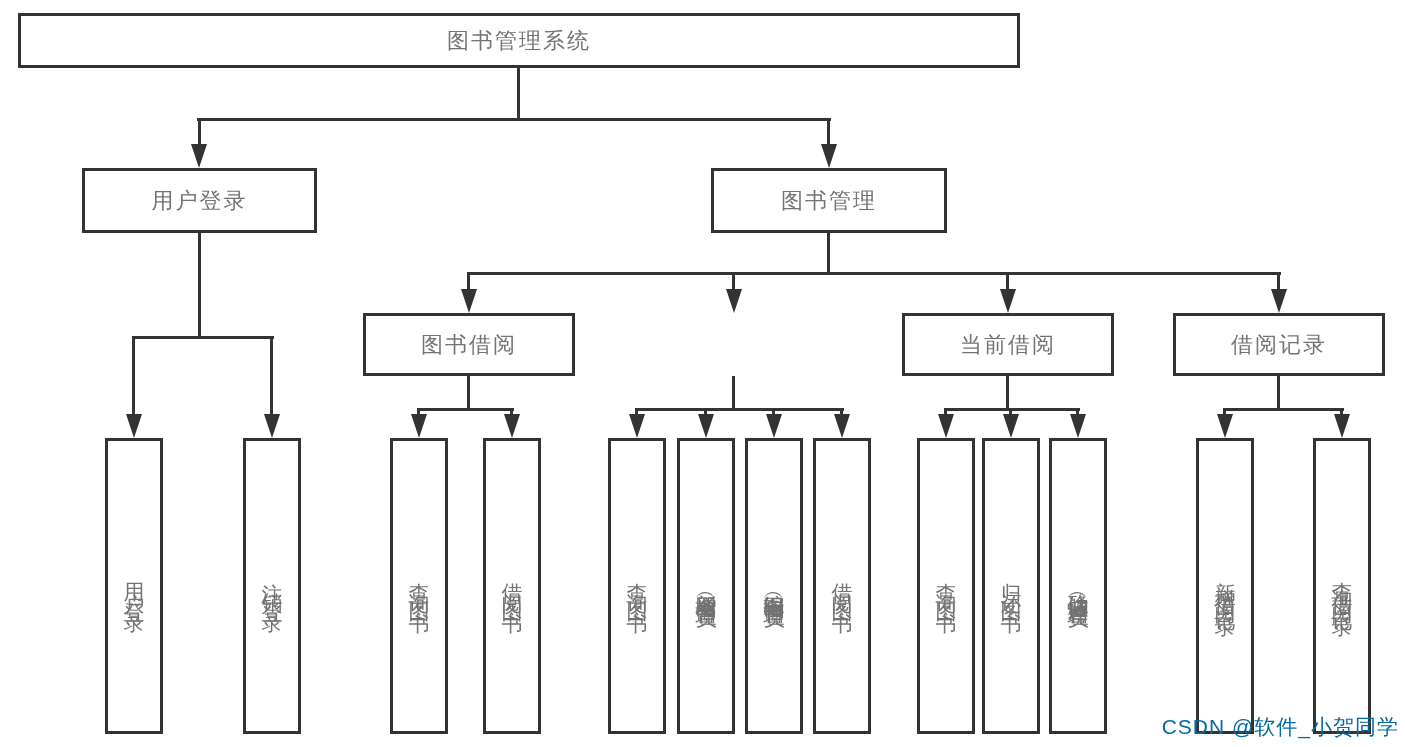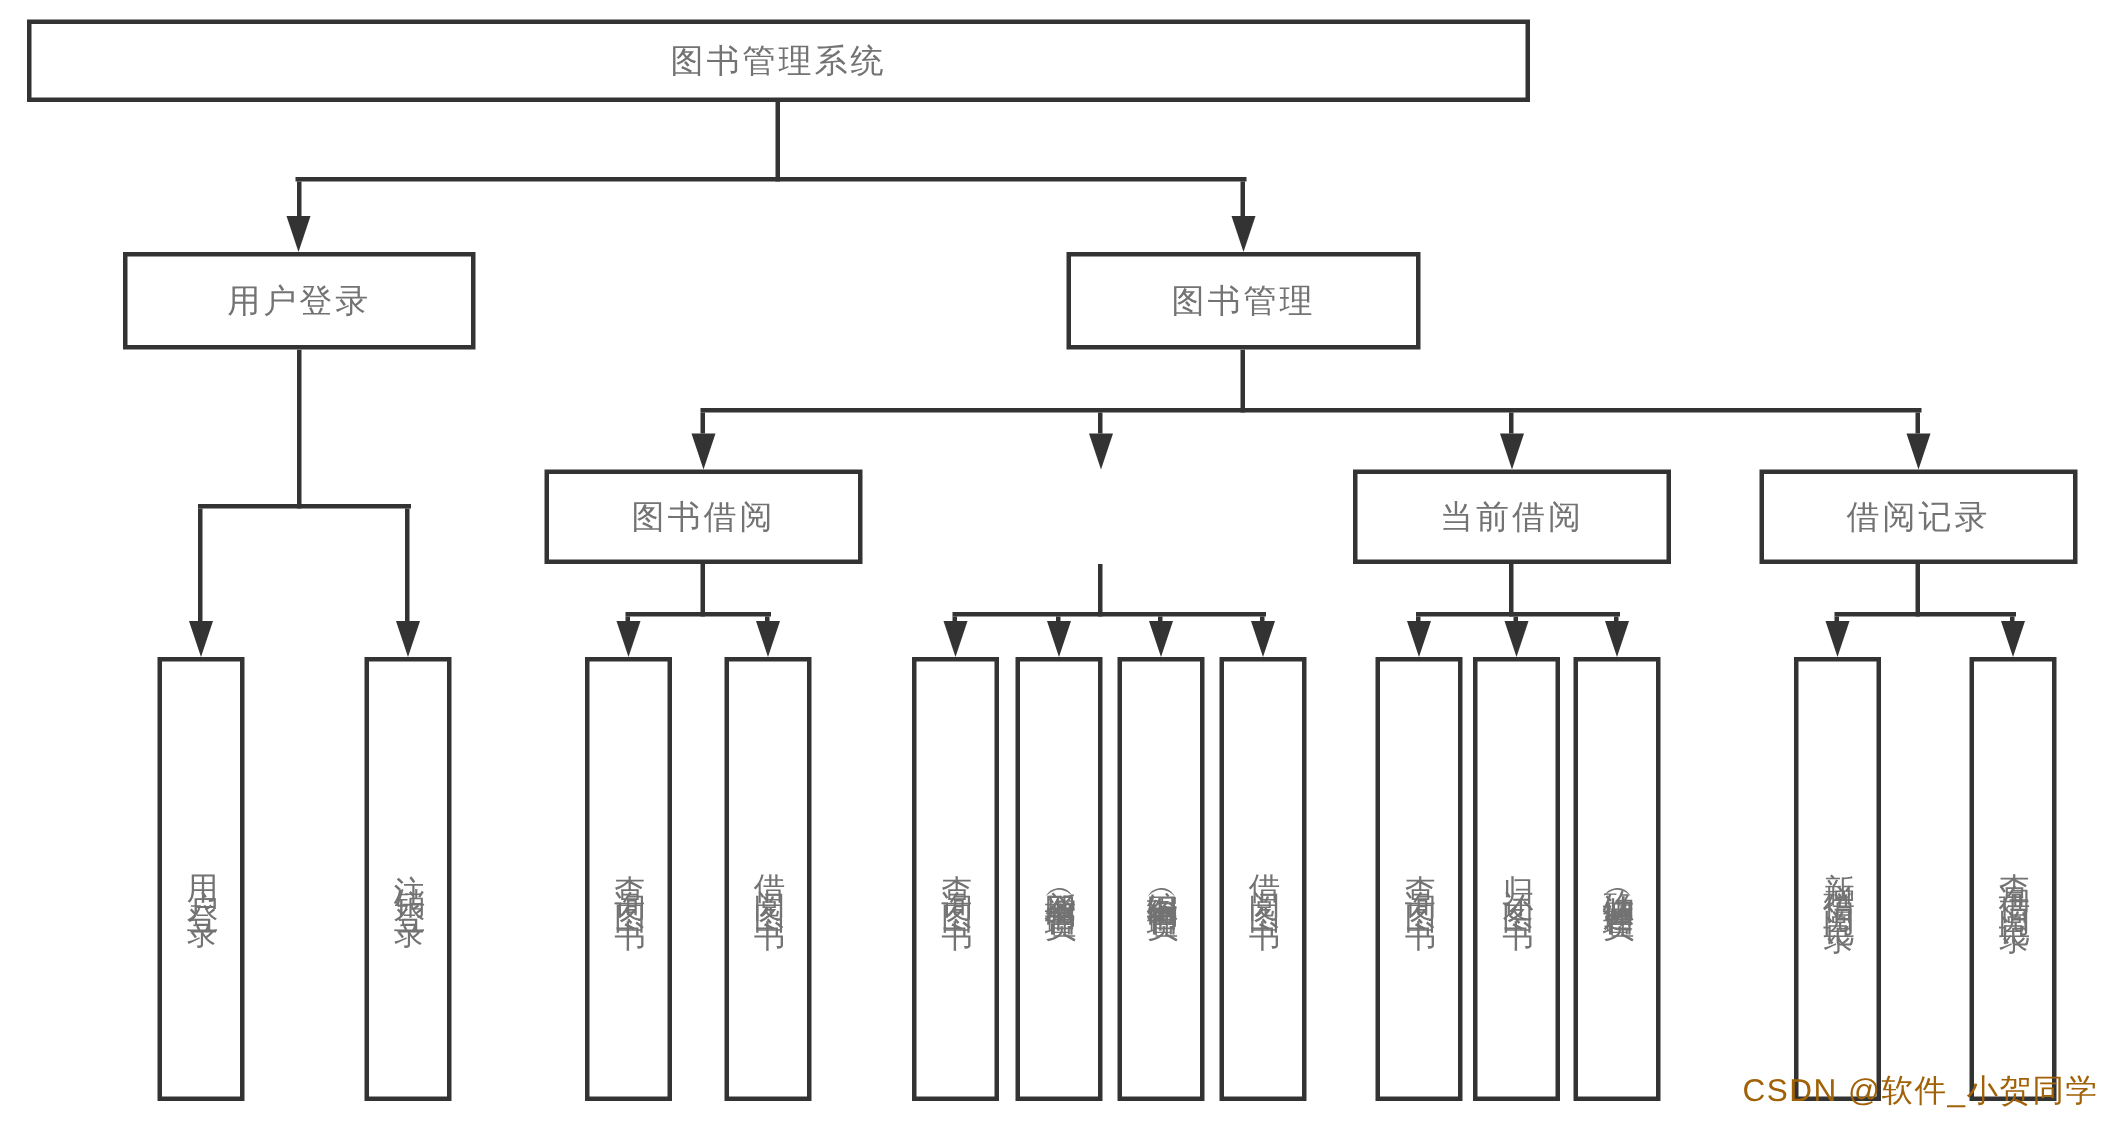--- a/index.html
+++ b/index.html
@@ -36,21 +36,21 @@
     position:absolute;
     width:0;height:0;
     border-left:8px solid transparent;
     border-right:8px solid transparent;
     border-top:24px solid #333333;
     z-index:1;
   }
   .watermark{
     position:absolute;
     right:6px;bottom:6px;
-    color:#a16207;
+    color:#0369a1;
     font-size:21px;
     letter-spacing:1px;
     z-index:5;
     white-space:nowrap;
   }
 </style>
 </head>
 <body>
 
 <div id="canvas">

